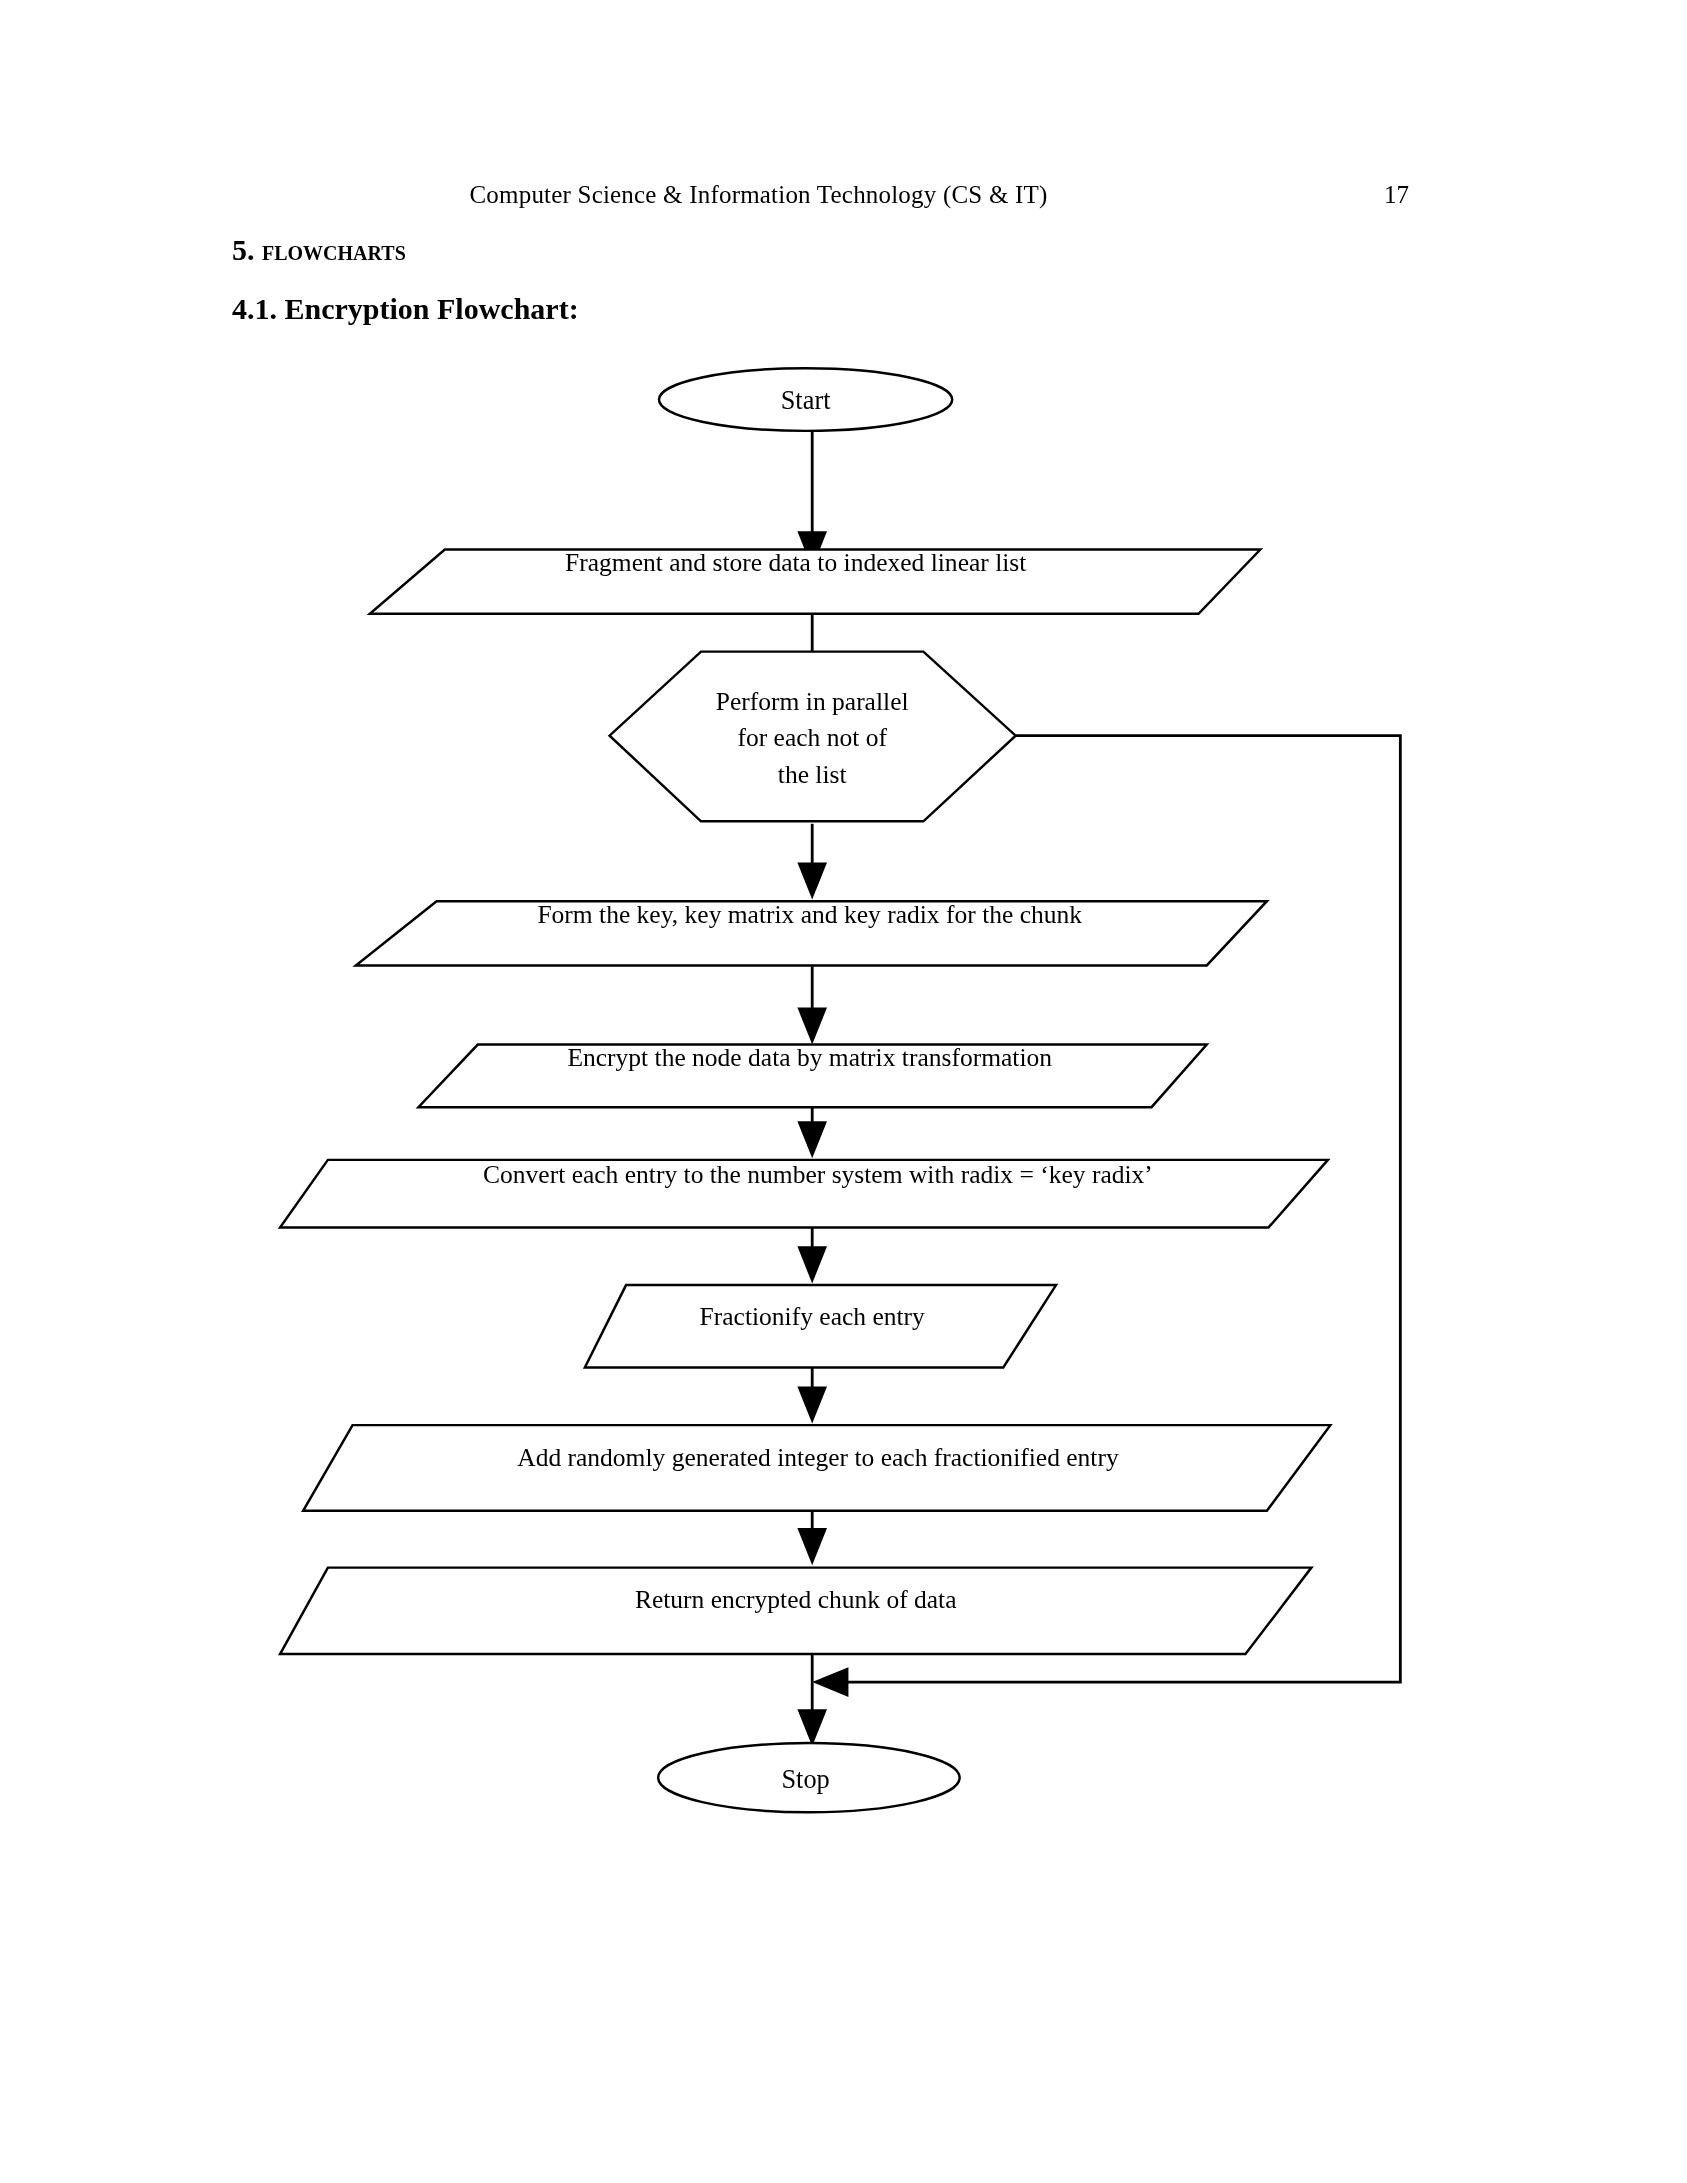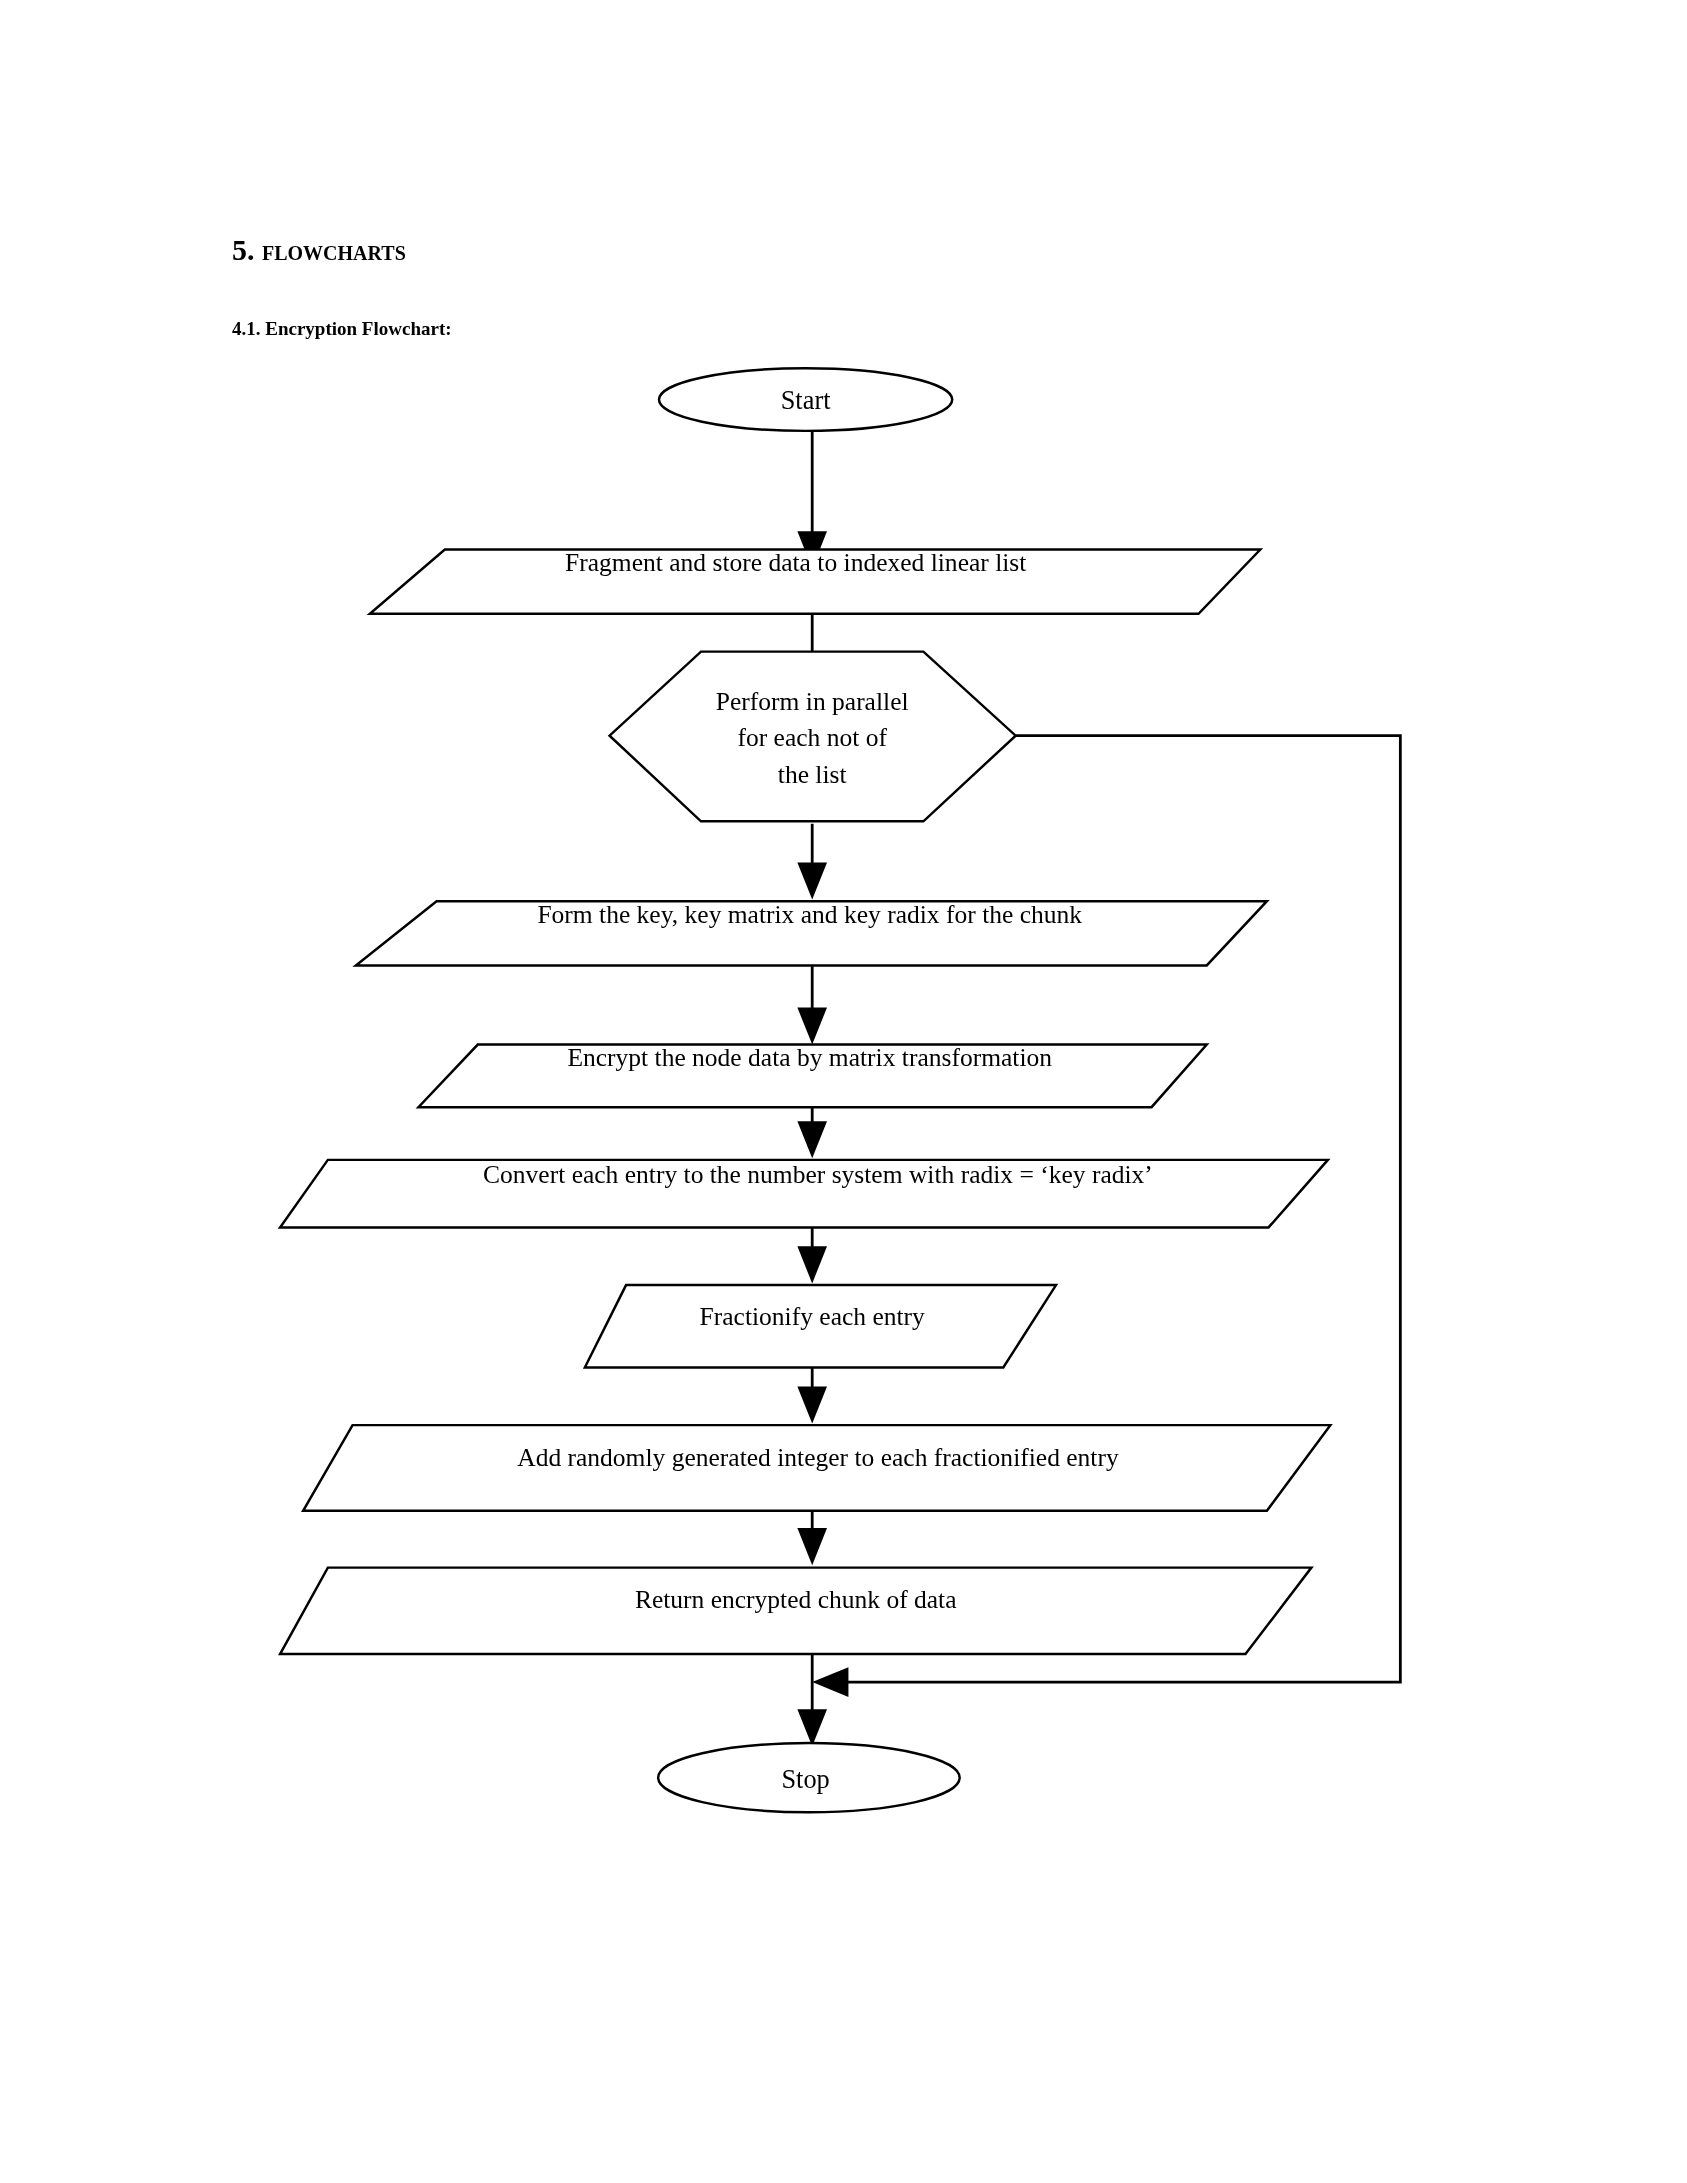--- a/index.html
+++ b/index.html
@@ -66,25 +66,24 @@
     font-variant: small-caps;
     text-transform: lowercase;
     font-size: 29px;
   }
   .h-section .caps::first-letter { font-size: 33px; }
 
   .h-sub {
     position: absolute;
     left: 232px;
     top: 292px;
-    font-size: 19px;
+    font-size: 30px;
     font-weight: bold;
     line-height: 33px;
     white-space: nowrap;
-    margin-top: 20px;
   }
 
   
   .flow-wrap {
     position: absolute;
     left: 0;
     top: 0;
     width: 1687px;
     height: 2183px;
   }
@@ -116,20 +115,24 @@
   }
   svg.flow text.term {
     font-size: 32px;
   }
 </style>
 </head>
 <body>
 
 <div class="page">
 
+  <div class="running-head">
+    <div class="rh-title">Computer Science &amp; Information Technology (CS &amp; IT)</div>
+    <div class="rh-page">17</div>
+  </div>
 
   <div class="h-section">
     <span class="num">5.</span>
     <span class="caps">Flowcharts</span>
   </div>
   <div class="h-sub">4.1. Encryption Flowchart:</div>
 
   <div class="flow-wrap">
     <svg class="flow" viewBox="0 0 2048 2650" xmlns="http://www.w3.org/2000/svg">
 

